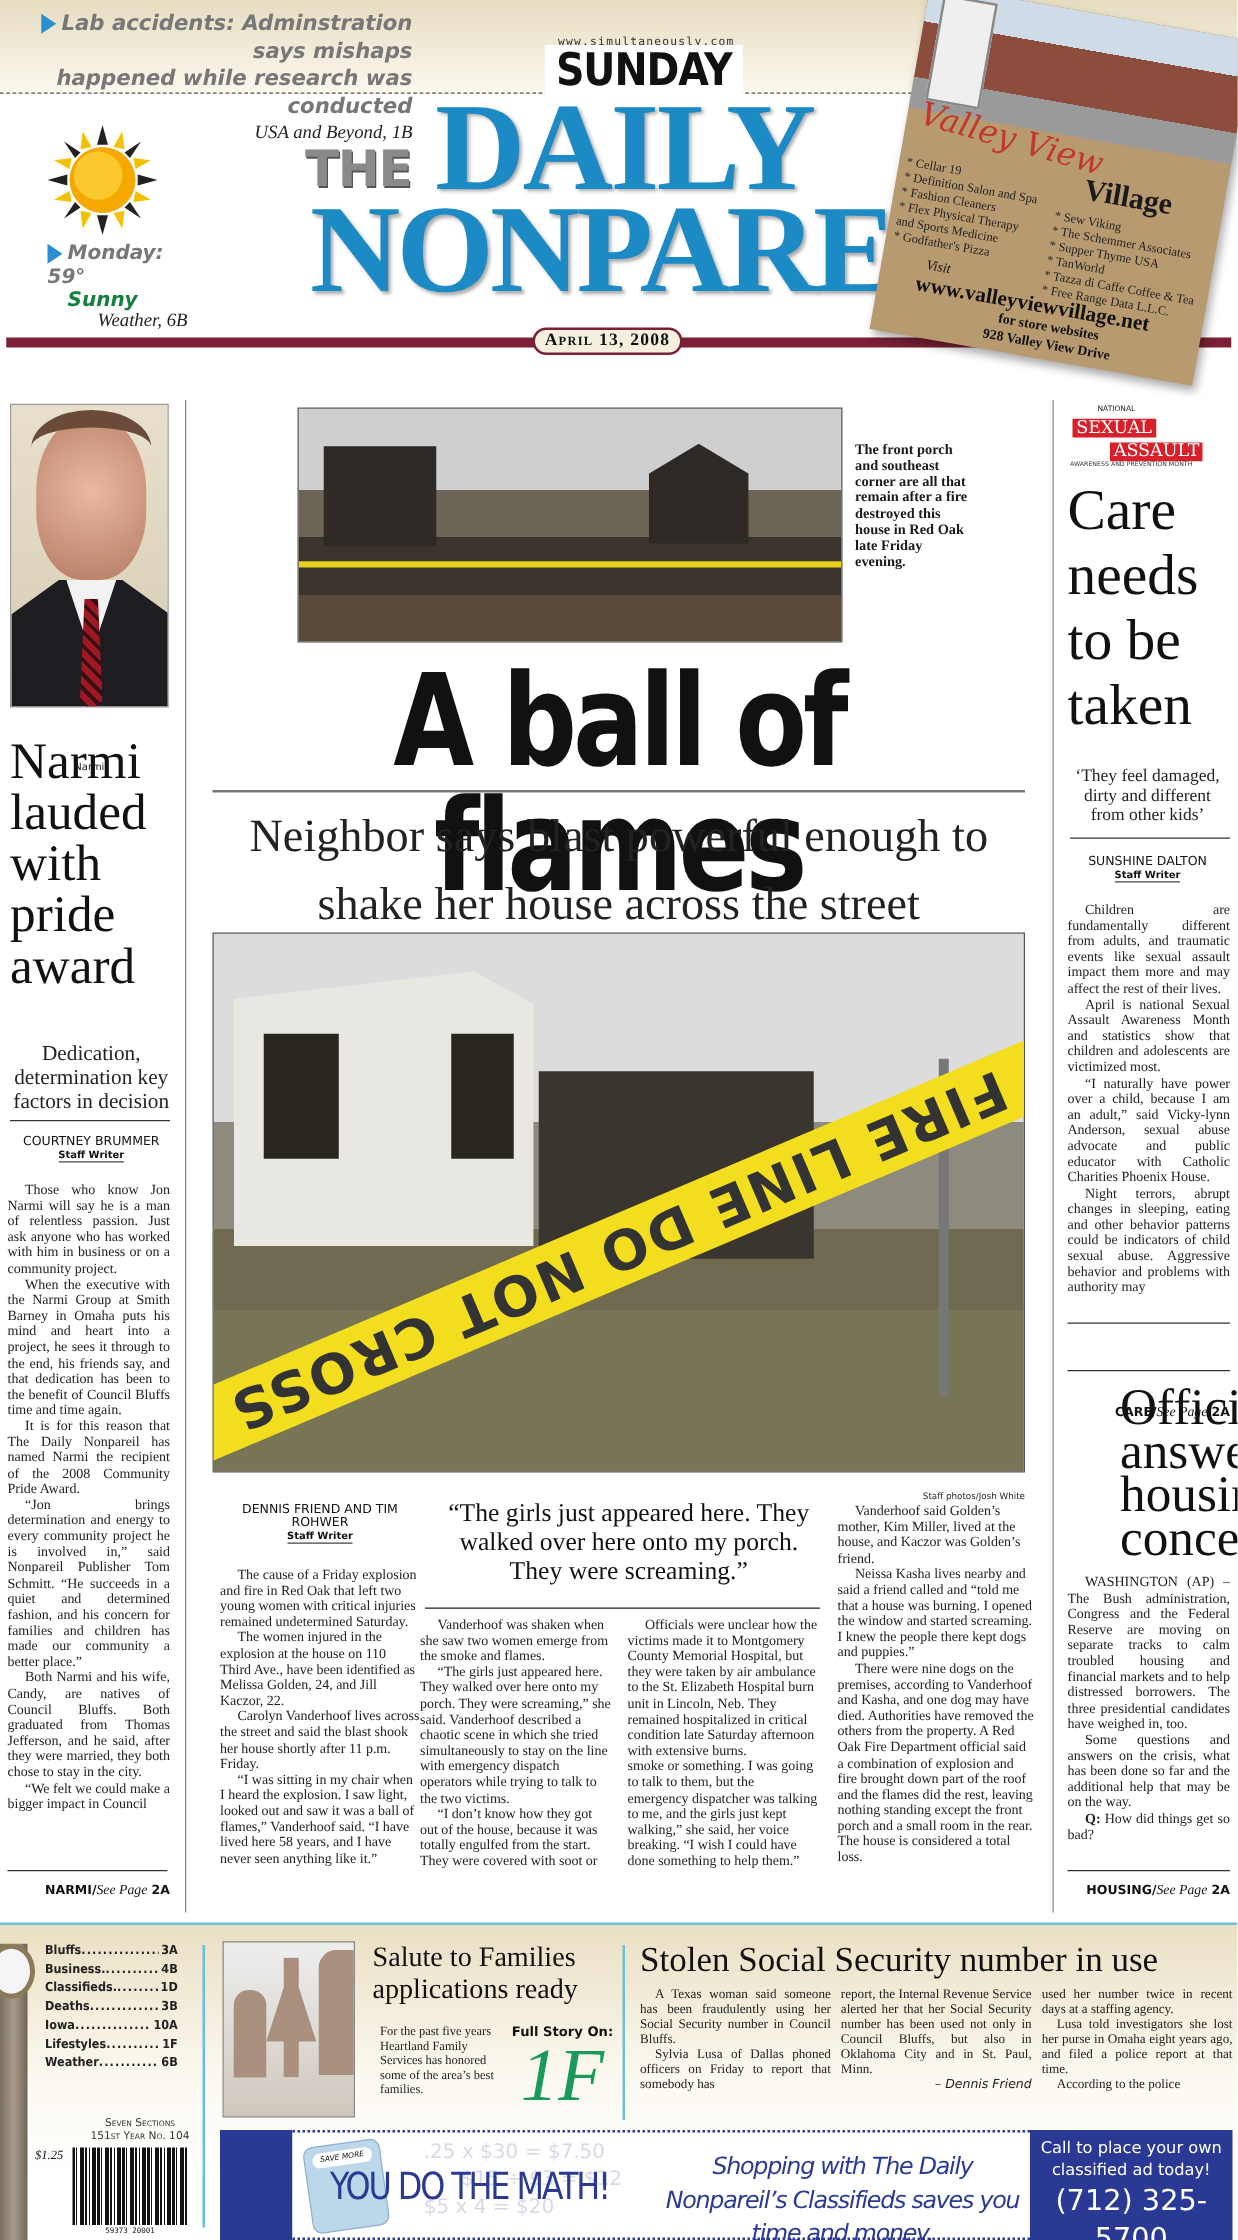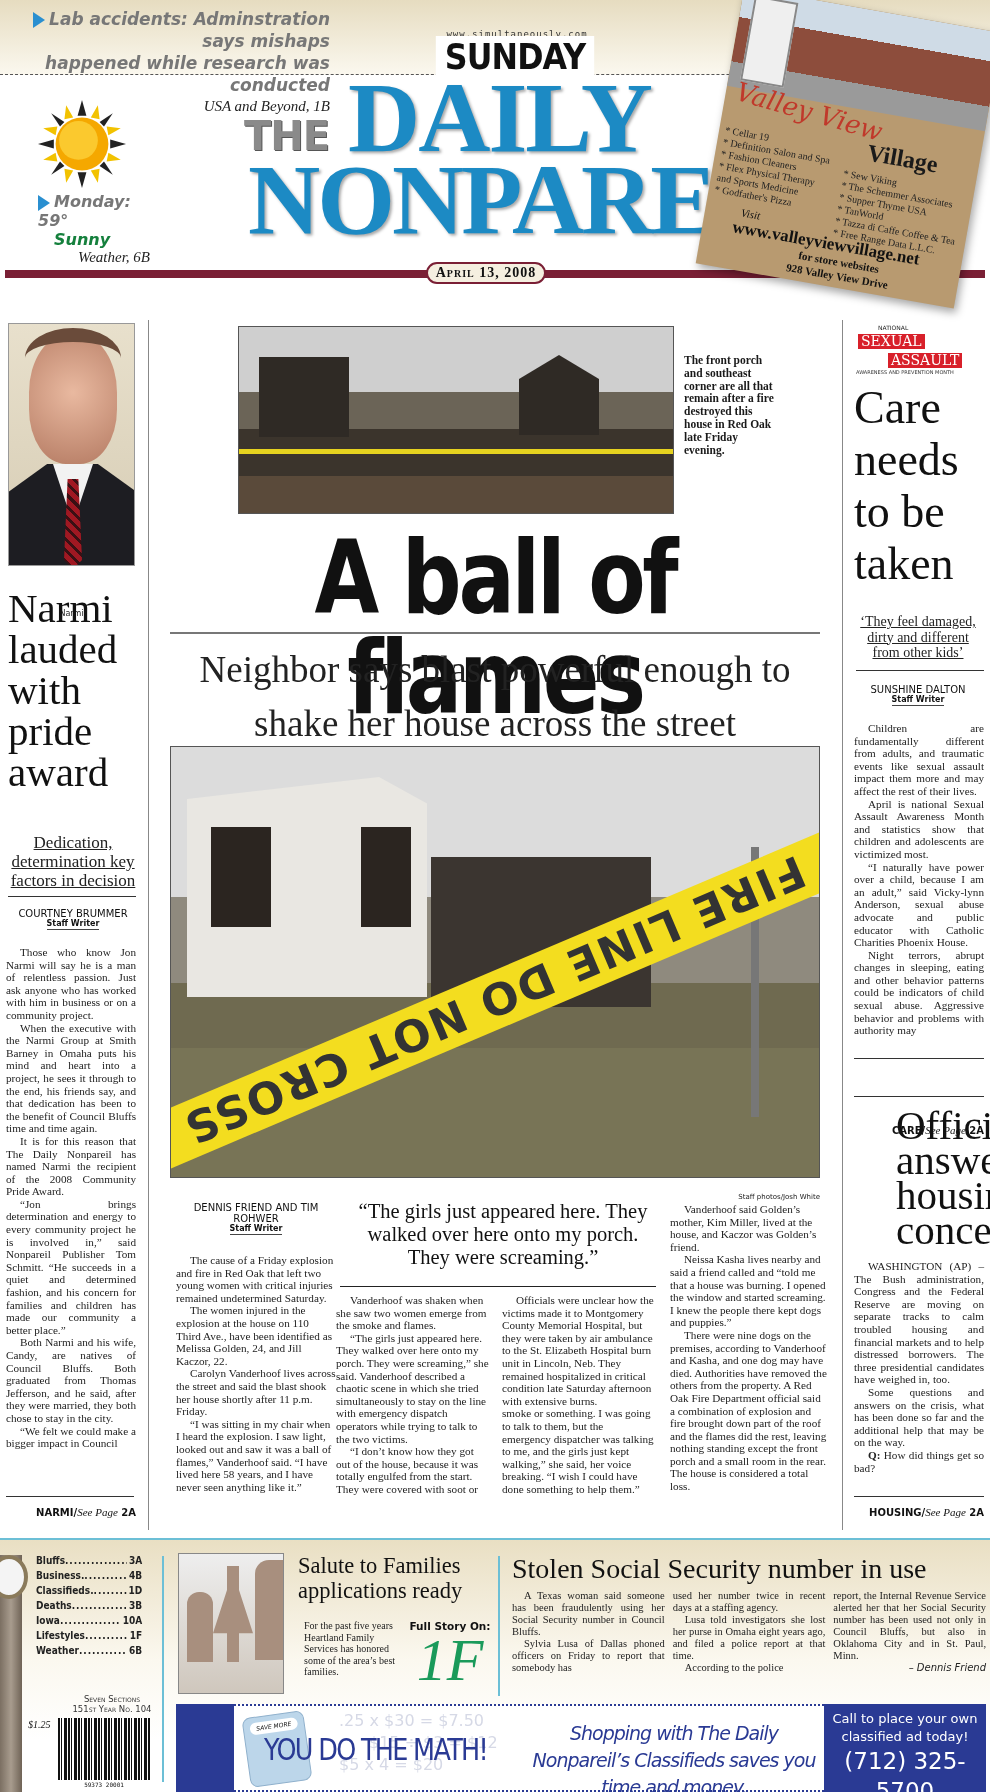--- a/index.html
+++ b/index.html
@@ -43,21 +43,21 @@
 
   
   .narmi-photo { left: 8px; top: 323px; width: 127px; height: 243px; background: linear-gradient(#e8e0cc, #d6ccb4); border: 1px solid #999; overflow: hidden; }
   .face { position: absolute; left: 20px; top: 10px; width: 88px; height: 130px; border-radius: 45% 45% 42% 42%; background: radial-gradient(circle at 50% 45%, #e9b9a0, #b47a62); }
   .hair { position: absolute; left: 16px; top: 4px; width: 96px; height: 60px; border-radius: 50% 50% 0 0; border-top: 14px solid #6a4b3a; }
   .suit { position: absolute; left: 0; top: 140px; width: 127px; height: 110px; background: #1d1d22; clip-path: polygon(0 25%, 30% 0, 70% 0, 100% 25%, 100% 100%, 0 100%); }
   .shirt { position: absolute; left: 44px; top: 140px; width: 40px; height: 60px; background: #f2f2f2; clip-path: polygon(0 0, 100% 0, 50% 100%); }
   .tie { position: absolute; left: 55px; top: 155px; width: 18px; height: 90px; background: repeating-linear-gradient(45deg, #a01822 0 5px, #3a1014 5px 8px); clip-path: polygon(20% 0, 80% 0, 100% 90%, 50% 100%, 0 90%); }
   .photo-cap { font-family: "DejaVu Sans", sans-serif; font-size: 8px; text-align: center; color: #222; }
   .hed-left { left: 8px; top: 588px; width: 132px; font-family: "Liberation Serif", serif; font-size: 41px; line-height: 41px; color: #111; }
-  .dek { font-family: "Liberation Serif", serif; color: #222; text-align: center; text-decoration: underline; }
+  .dek { font-family: "Liberation Serif", serif; color: #222; text-align: center; }
   .byline { font-family: "DejaVu Sans", sans-serif; font-size: 10px; text-align: center; color: #111; text-transform: uppercase; }
   .staff { font-family: "DejaVu Sans", sans-serif; font-weight: bold; font-size: 8px; text-align: center; }
   .staff span { border-bottom: 1px solid #444; padding-bottom: 1px; }
   .body-text { font-family: "Liberation Serif", serif; font-size: 11.2px; line-height: 12.6px; color: #222; text-align: justify; }
   .body-text p { text-indent: 14px; }
   .jump { font-family: "DejaVu Sans", sans-serif; font-weight: bold; font-size: 10px; text-align: right; }
   .jump i { font-family: "Liberation Serif", serif; font-weight: normal; font-size: 11px; }
   .rule { border-top: 1px solid #333; }
 
   
@@ -380,27 +380,27 @@
 <div class="abs fam-1f">1F</div>
 <div class="abs vrule-blue" style="left:498px; top:1556px; height:140px;"></div>
 
 <div class="abs ssn-hed">Stolen Social Security number in use</div>
 <div class="abs ssn-cols">
   <div class="c">
     <p>A Texas woman said someone has been fraudulently using her Social Security number in Council Bluffs.</p>
     <p>Sylvia Lusa of Dallas phoned officers on Friday to report that somebody has</p>
   </div>
   <div class="c">
+    <p style="text-indent:0">report, the Internal Revenue Service alerted her that her Social Security number has been used not only in Council Bluffs, but also in Oklahoma City and in St. Paul, Minn.</p>
+    <div class="ssn-sig">– Dennis Friend</div>
+  </div>
+  <div class="c">
     <p style="text-indent:0">used her number twice in recent days at a staffing agency.</p>
     <p>Lusa told investigators she lost her purse in Omaha eight years ago, and filed a police report at that time.</p>
     <p>According to the police</p>
-  </div>
-  <div class="c">
-    <p style="text-indent:0">report, the Internal Revenue Service alerted her that her Social Security number has been used not only in Council Bluffs, but also in Oklahoma City and in St. Paul, Minn.</p>
-    <div class="ssn-sig">– Dennis Friend</div>
   </div>
 </div>
 
 <div class="abs classified-ad">
   <div class="ca-blue-left"></div>
   <div class="ca-mid">
     <div class="calc">
       <div class="calc-lbl">SAVE MORE</div>
     </div>
     <div class="math-ghost">

